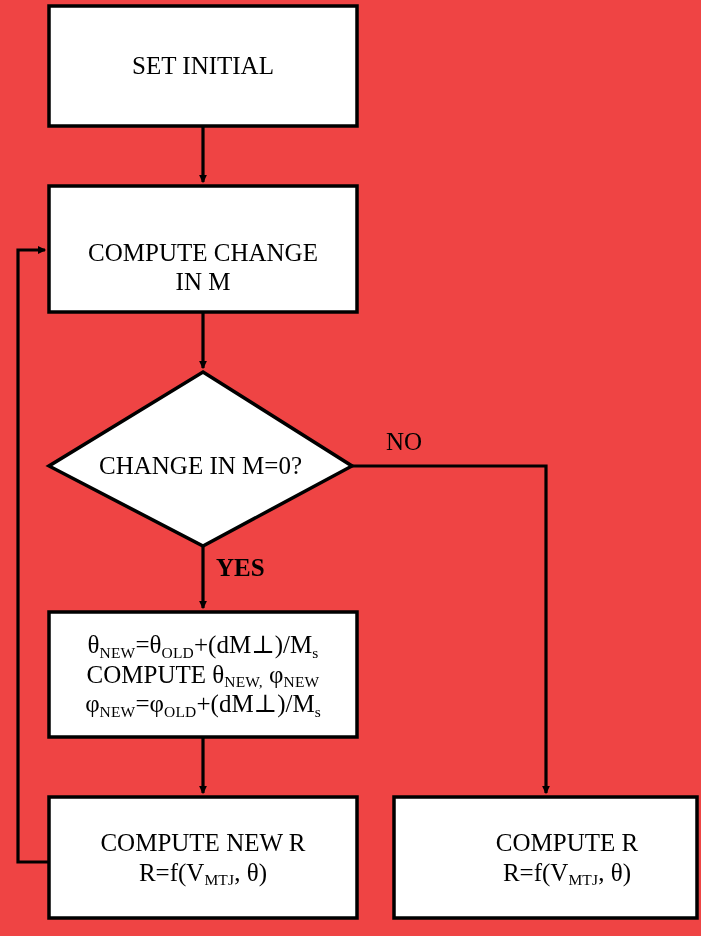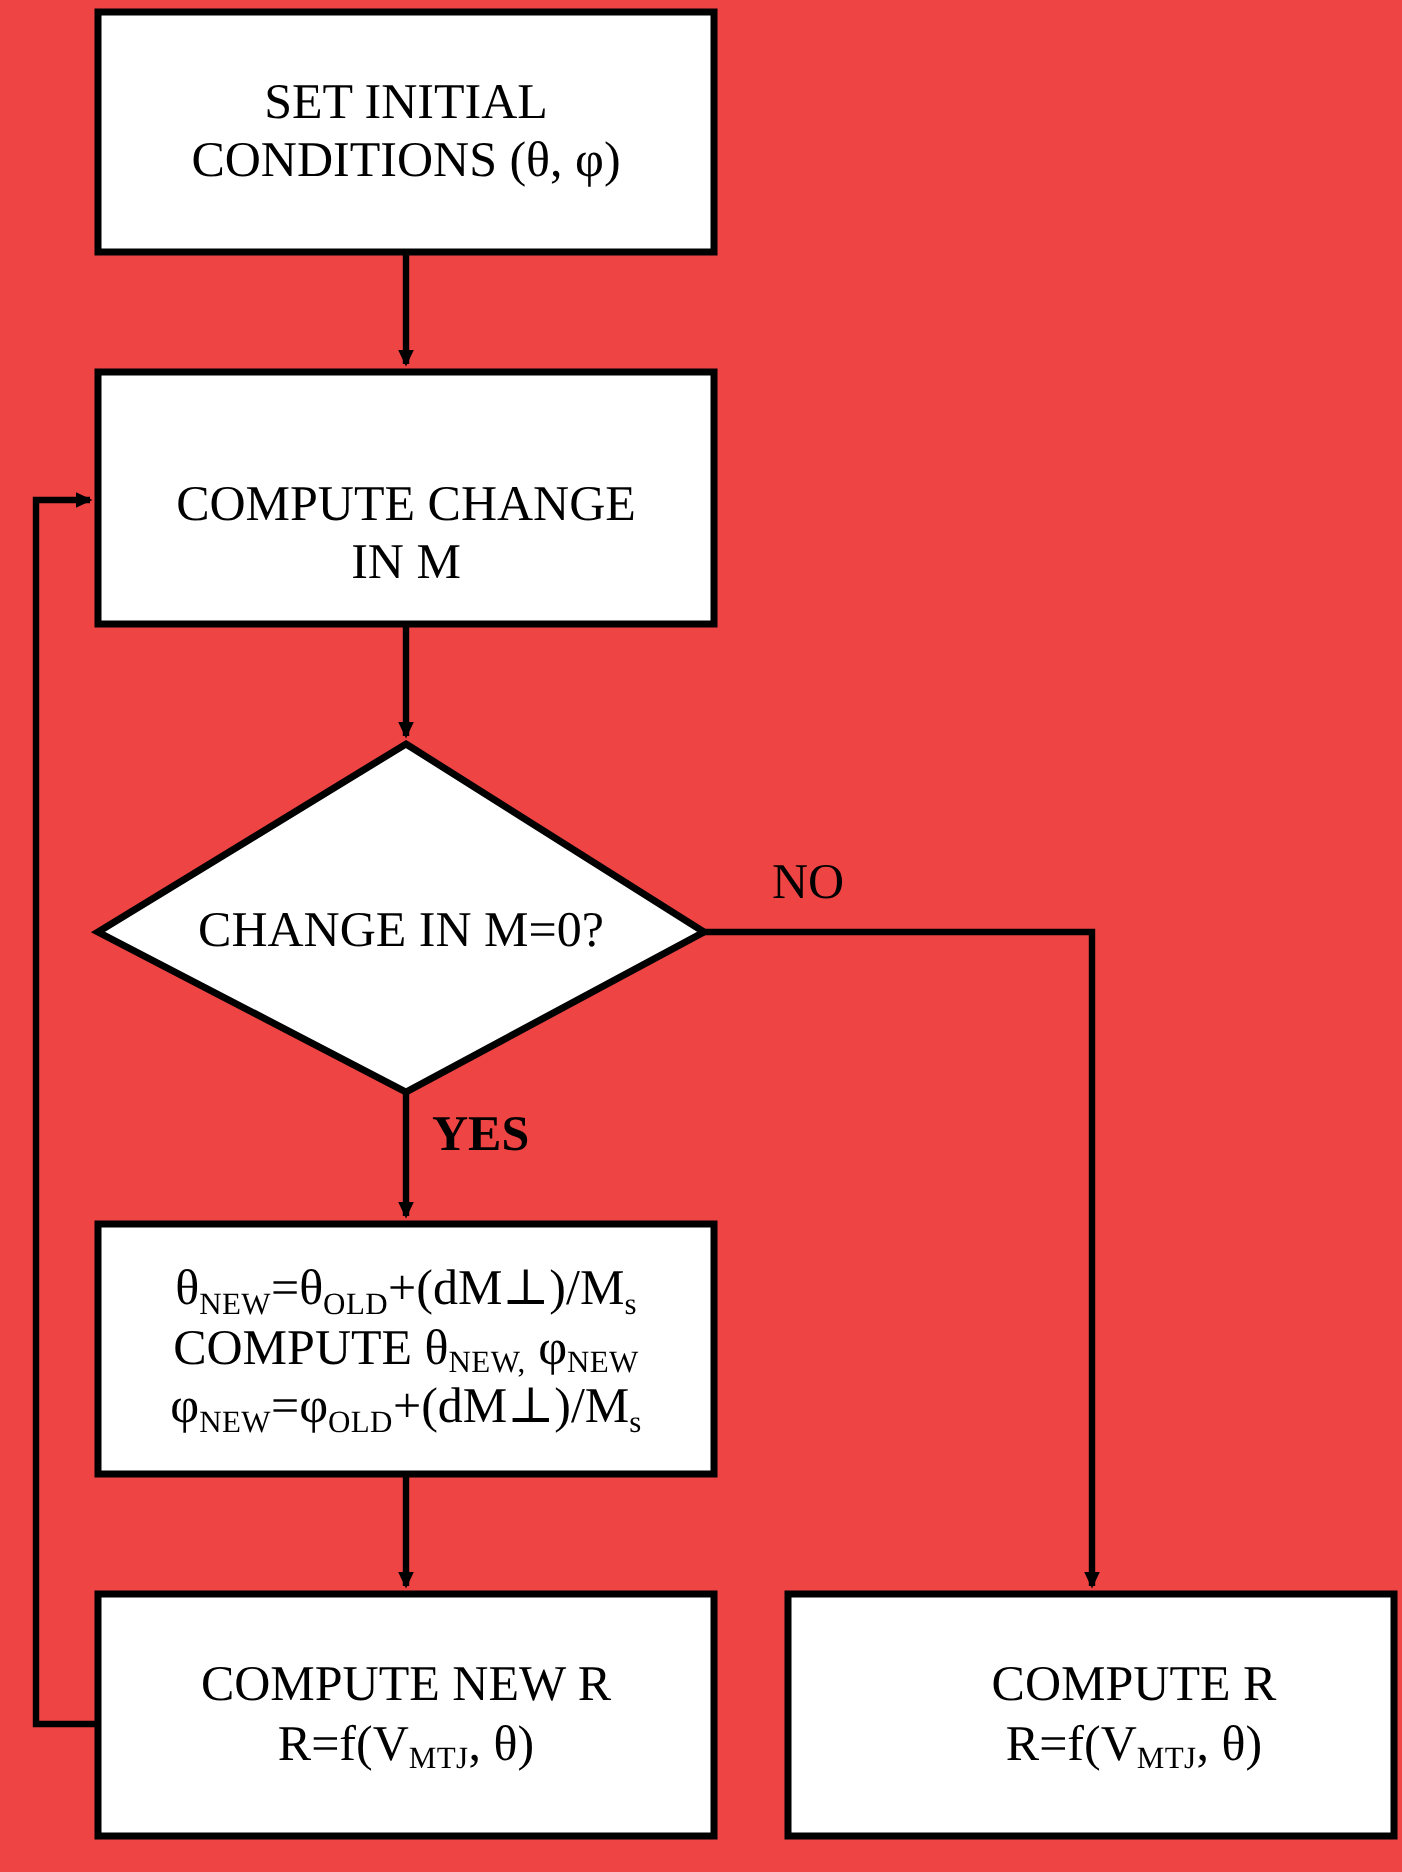--- a/index.html
+++ b/index.html
@@ -87,21 +87,20 @@
 
     <line x1="203" y1="737" x2="203" y2="793" stroke="#000000" stroke-width="3.2" marker-end="url(#arrowhead)"></line>
 
     <polyline points="352,466 546,466 546,793" fill="none" stroke="#000000" stroke-width="3.2" marker-end="url(#arrowhead)"></polyline>
 
     <polyline points="49,862 18,862 18,250 45,250" fill="none" stroke="#000000" stroke-width="3.2" marker-end="url(#arrowhead)"></polyline>
   </svg>
 
   <div class="node-text sz-box" style="left:49px; top:6px; width:308px; height:120px;">
     <span class="ln">SET INITIAL</span>
-    <span class="ln">CONDITIONS (θ, φ)</span>
   </div>
 
   <div class="node-text sz-box" style="left:49px; top:186px; width:308px; height:162px;">
     <span class="ln">COMPUTE CHANGE</span>
     <span class="ln">IN M</span>
   </div>
 
   <div class="node-text sz-diamond" style="left:49px; top:440px; width:303px; height:52px;">
     <span class="ln">CHANGE IN M=0?</span>
   </div>

